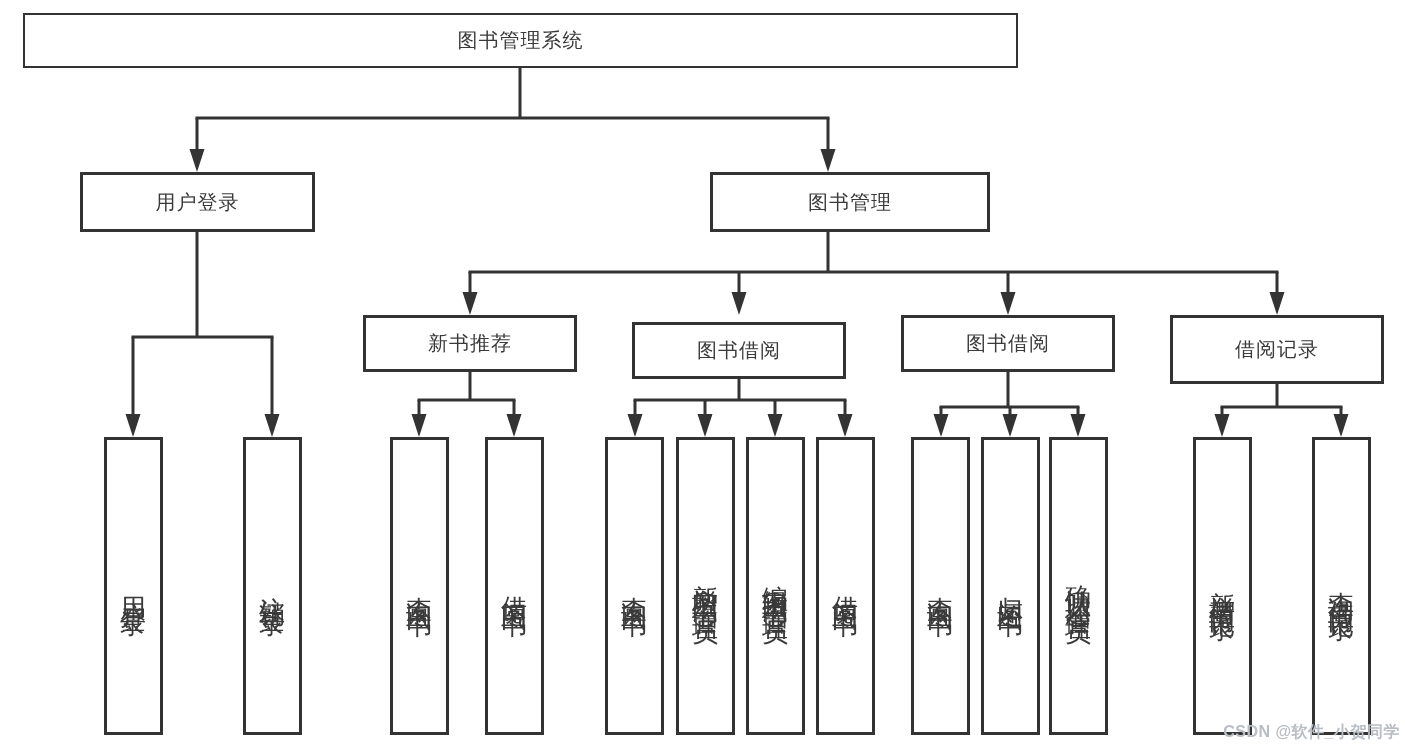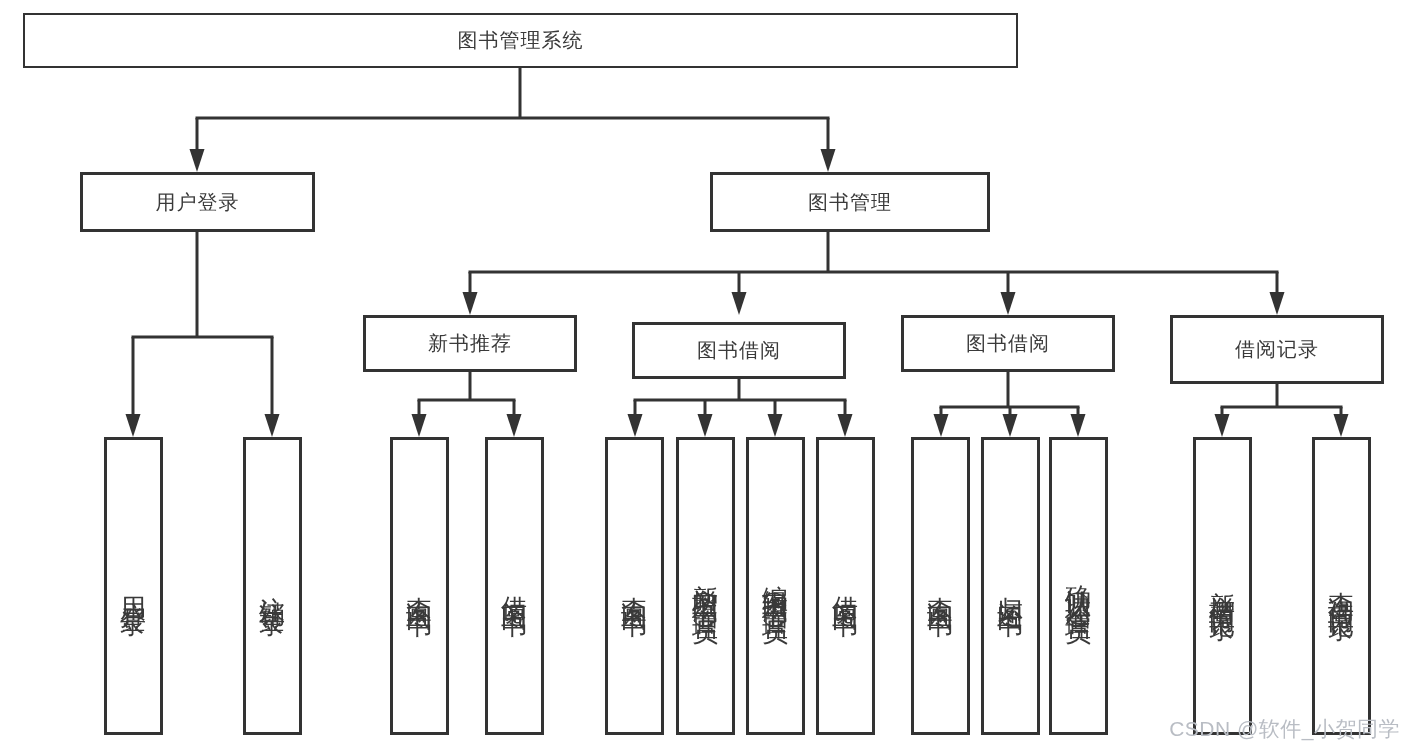--- a/index.html
+++ b/index.html
@@ -50,24 +50,25 @@
     white-space:nowrap;
   }
   .l1{left:104px;} .l2{left:243px;}
   .l3{left:390px;} .l4{left:485px;}
   .l5{left:605px;} .l6{left:676px;} .l7{left:746px;} .l8{left:816px;}
   .l9{left:911px;} .l10{left:981px;} .l11{left:1049px;}
   .l12{left:1193px;} .l13{left:1312px;}
   .watermark{
     position:absolute;
     right:5px;bottom:4px;
-    font-size:21px;
+    font-size:16px;
     color:var(--wm);
     z-index:5;
     letter-spacing:0.5px;
+    font-weight:bold;
   }
 </style>
 </head>
 <body>
 
 <div class="canvas">
 
   <svg class="connectors" width="1405" height="747" viewBox="0 0 1405 747" aria-hidden="true">
     <g stroke="#333333" stroke-width="3" fill="none" id="tree-lines">
 

